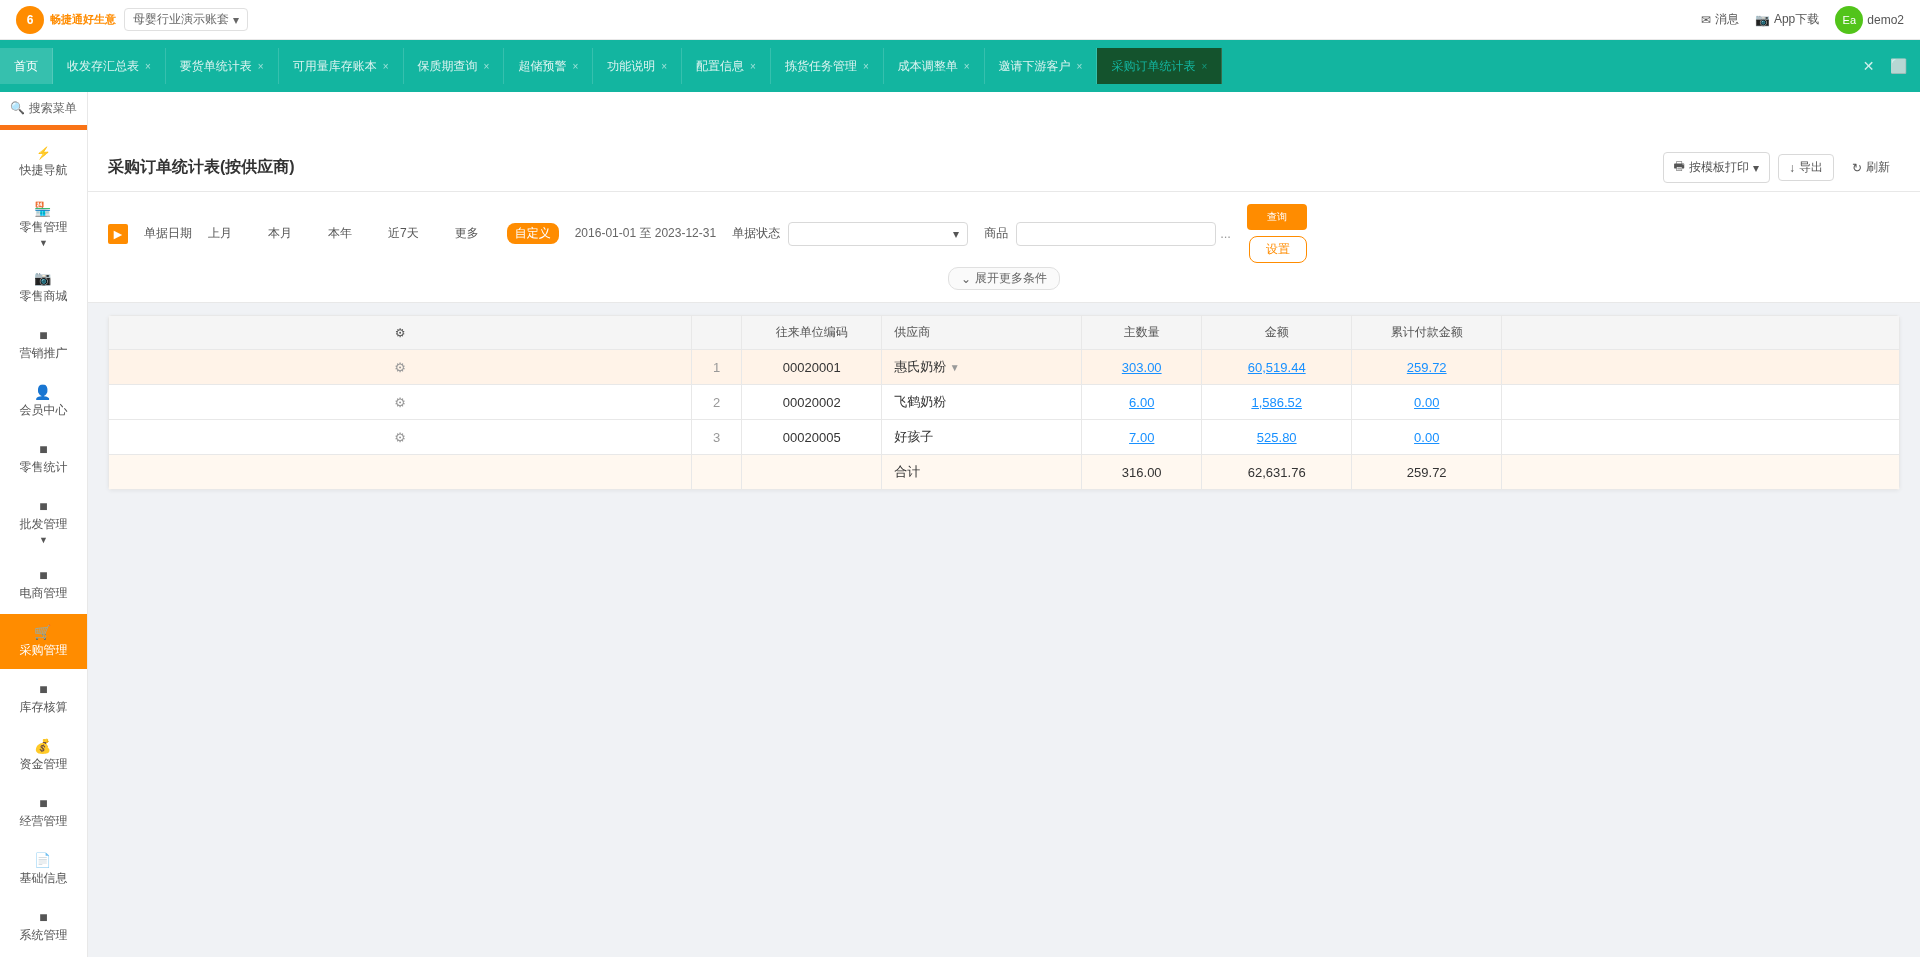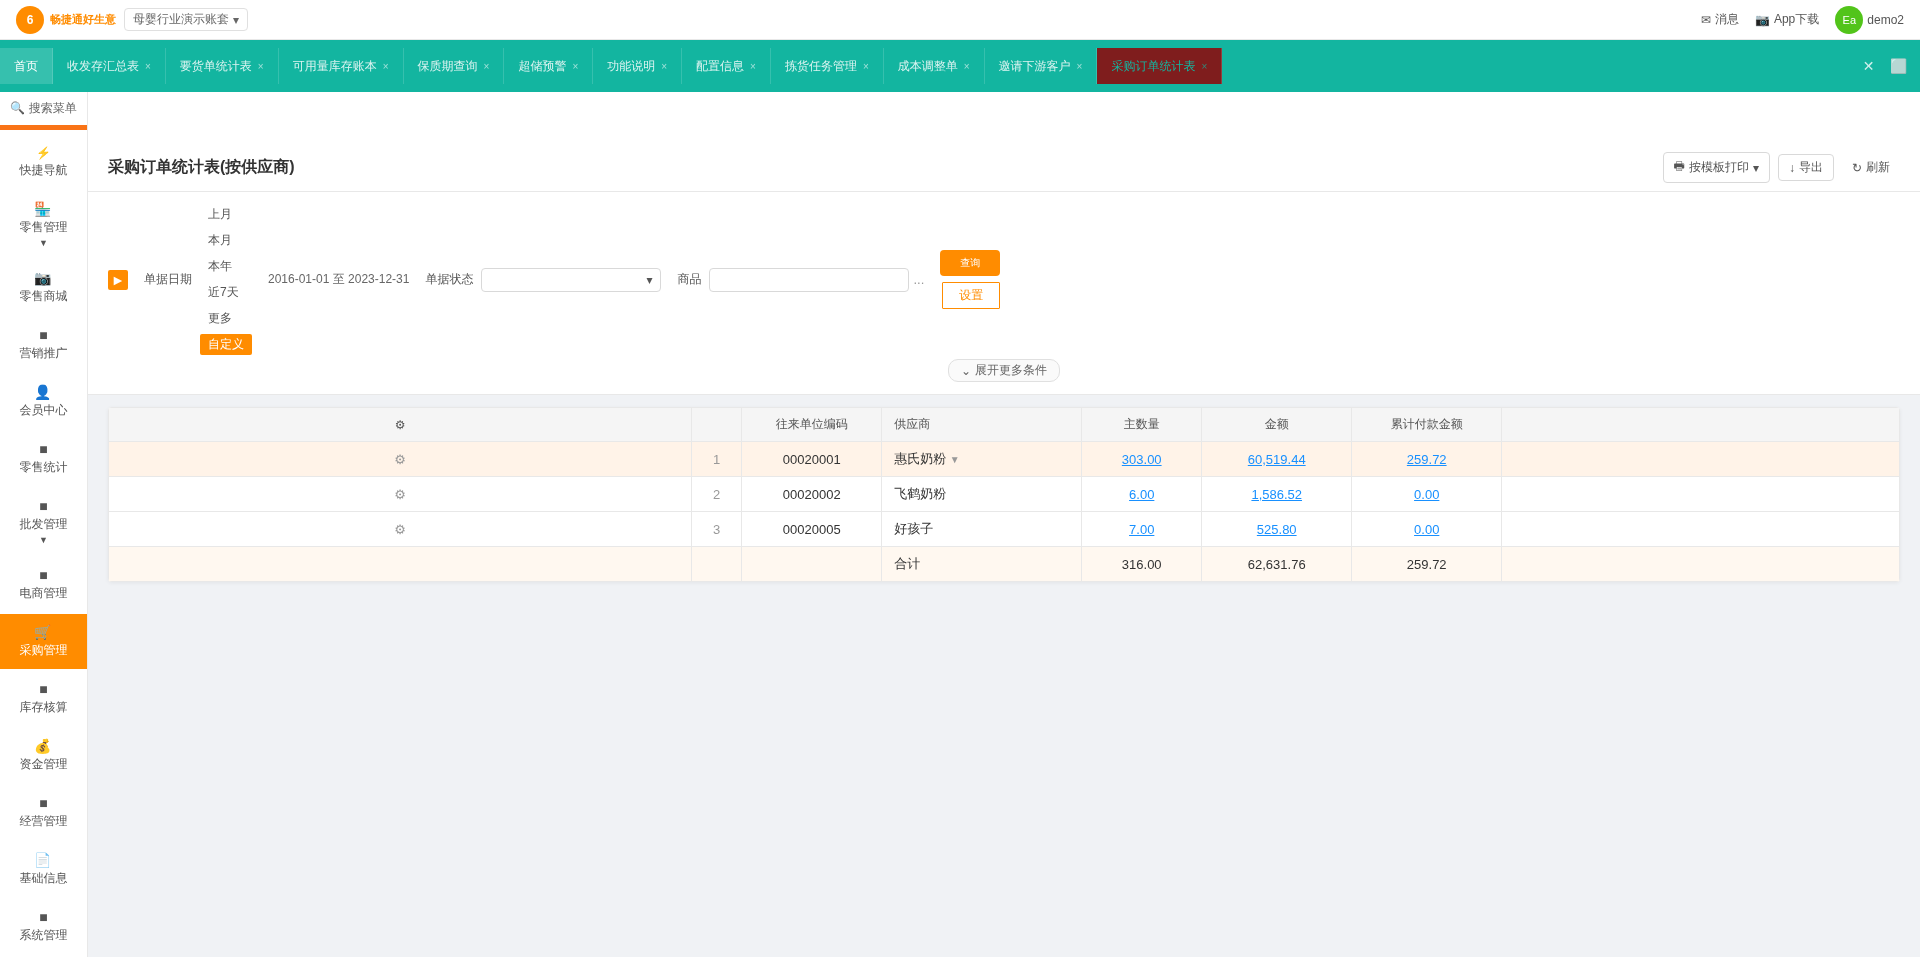--- a/index.html
+++ b/index.html
@@ -12,21 +12,21 @@
     .logo-icon { width: 28px; height: 28px; background: #ff8c00; border-radius: 50%; display: flex; align-items: center; justify-content: center; color: #fff; font-size: 12px; font-weight: bold; }
     .logo-text { font-size: 11px; color: #ff8c00; font-weight: bold; line-height: 1.2; }
     .workspace-selector { display: flex; align-items: center; gap: 4px; color: #666; font-size: 12px; padding: 2px 8px; border: 1px solid #e0e0e0; border-radius: 4px; cursor: pointer; }
     .top-bar-right { display: flex; align-items: center; gap: 16px; }
     .top-bar-action { display: flex; align-items: center; gap: 4px; font-size: 12px; color: #555; cursor: pointer; }
     .user-avatar { width: 28px; height: 28px; background: #52c41a; border-radius: 50%; display: flex; align-items: center; justify-content: center; color: #fff; font-size: 11px; }
 
     
     .nav-tabs { height: 52px; background: #13b5a0; display: flex; align-items: center; overflow: hidden; position: relative; }
     .nav-tab { height: 36px; padding: 0 14px; display: flex; align-items: center; gap: 6px; color: rgba(255,255,255,0.85); font-size: 12px; cursor: pointer; white-space: nowrap; border-right: 1px solid rgba(255,255,255,0.15); position: relative; }
-    .nav-tab.active { background: #7f1d1d; color: #13b5a0; font-weight: 500; }
+    .nav-tab.active { background: #14532d; color: #13b5a0; font-weight: 500; }
     .nav-tab.home-tab { background: rgba(255,255,255,0.15); color: #fff; }
     .nav-tab .close-btn { font-size: 10px; opacity: 0.7; cursor: pointer; }
     .nav-tabs-right { margin-left: auto; display: flex; align-items: center; gap: 8px; padding-right: 8px; }
     .nav-window-btn { color: rgba(255,255,255,0.8); font-size: 14px; cursor: pointer; padding: 2px 4px; }
 
     
     .main-layout { display: flex; flex: 1; overflow: hidden; }
 
     
     .sidebar { width: 88px; background: #fff; border-right: 1px solid #e8e8e8; display: flex; flex-direction: column; overflow-y: auto; flex-shrink: 0; }
@@ -45,34 +45,34 @@
     .btn-template-print { display: flex; align-items: center; gap: 4px; padding: 4px 10px; border: 1px solid #d9d9d9; border-radius: 4px; font-size: 12px; color: #555; cursor: pointer; background: #fff; }
     .btn-export { display: flex; align-items: center; gap: 4px; padding: 4px 10px; border: 1px solid #d9d9d9; border-radius: 4px; font-size: 12px; color: #555; cursor: pointer; background: #fff; }
     .btn-refresh { display: flex; align-items: center; gap: 4px; padding: 4px 10px; font-size: 12px; color: #555; cursor: pointer; }
 
     
     .filter-area { background: #fff; padding: 12px 20px; border-bottom: 1px solid #e8e8e8; }
     .filter-row { display: flex; align-items: center; gap: 16px; flex-wrap: wrap; }
     .filter-toggle-btn { width: 20px; height: 20px; background: #ff8c00; color: #fff; border: none; cursor: pointer; display: flex; align-items: center; justify-content: center; border-radius: 2px; font-size: 14px; font-weight: bold; flex-shrink: 0; }
     .filter-group { display: flex; align-items: center; gap: 8px; }
     .filter-label { font-size: 12px; color: #555; white-space: nowrap; }
-    .date-shortcuts { display: flex; gap: 5px; align-items: flex-start; flex-direction: column; }
+    .date-shortcuts { display: flex; gap: 20px; align-items: flex-start; }
     .date-shortcut { padding: 2px 8px; font-size: 12px; color: #555; cursor: pointer; border-radius: 2px; }
-    .date-badge { padding: 2px 8px; font-size: 12px; background: #ff8c00; color: #fff; border-radius: 2px; cursor: pointer; }
+    .date-badge { padding: 2px 8px; font-size: 12px; background: #ff8c00; color: #fff; border-radius: 8px; cursor: pointer; }
     .date-range-text { font-size: 12px; color: #666; }
     .filter-select { display: flex; align-items: center; gap: 4px; padding: 4px 8px; border: 1px solid #d9d9d9; border-radius: 4px; font-size: 12px; color: #555; cursor: pointer; min-width: 180px; background: #fff; }
     .filter-input-wrap { display: flex; align-items: center; gap: 4px; }
     .filter-input { padding: 4px 8px; border: 1px solid #d9d9d9; border-radius: 4px; font-size: 12px; min-width: 200px; outline: none; }
     .filter-dots { color: #999; cursor: pointer; }
     .expand-more-row { display: flex; justify-content: center; padding: 4px 0 0; }
     .expand-more-btn { display: flex; align-items: center; gap: 4px; font-size: 12px; color: #666; cursor: pointer; padding: 2px 12px; border: 1px solid #e0e0e0; border-radius: 10px; background: #fafafa; }
 
     
     .query-btn { background: #ff8c00; color: #fff; border: none; padding: 6px 20px; border-radius: 4px; font-size: 10px; cursor: pointer; font-weight: 500; }
-    .settings-btn { background: #fff; color: #ff8c00; border: 1px solid #ff8c00; padding: 4px 16px; border-radius: 1px; font-size: 12px; cursor: pointer; }
+    .settings-btn { background: #fff; color: #ff8c00; border: 1px solid #ff8c00; padding: 4px 16px; border-radius: 8px; font-size: 12px; cursor: pointer; }
 
     .query-settings-col { display: flex; flex-direction: column; gap: 6px; align-items: flex-end; }
 
     
     .table-area { flex: 1; padding: 12px 20px; overflow: auto; }
     .data-table { width: 100%; border-collapse: collapse; background: #fff; border-radius: 4px; overflow: hidden; box-shadow: 0 1px 4px rgba(0,0,0,0.06); }
     .data-table th { background: #f5f5f5; border: 1px solid #e8e8e8; padding: 8px 12px; font-size: 12px; color: #555; font-weight: 500; text-align: center; }
     .data-table td { border: 1px solid #e8e8e8; padding: 8px 12px; font-size: 13px; text-align: center; }
     .data-table tbody tr.highlighted td { background: #fff3e8; }
     .data-table .num-link { color: #1890ff; text-decoration: underline; cursor: pointer; }

